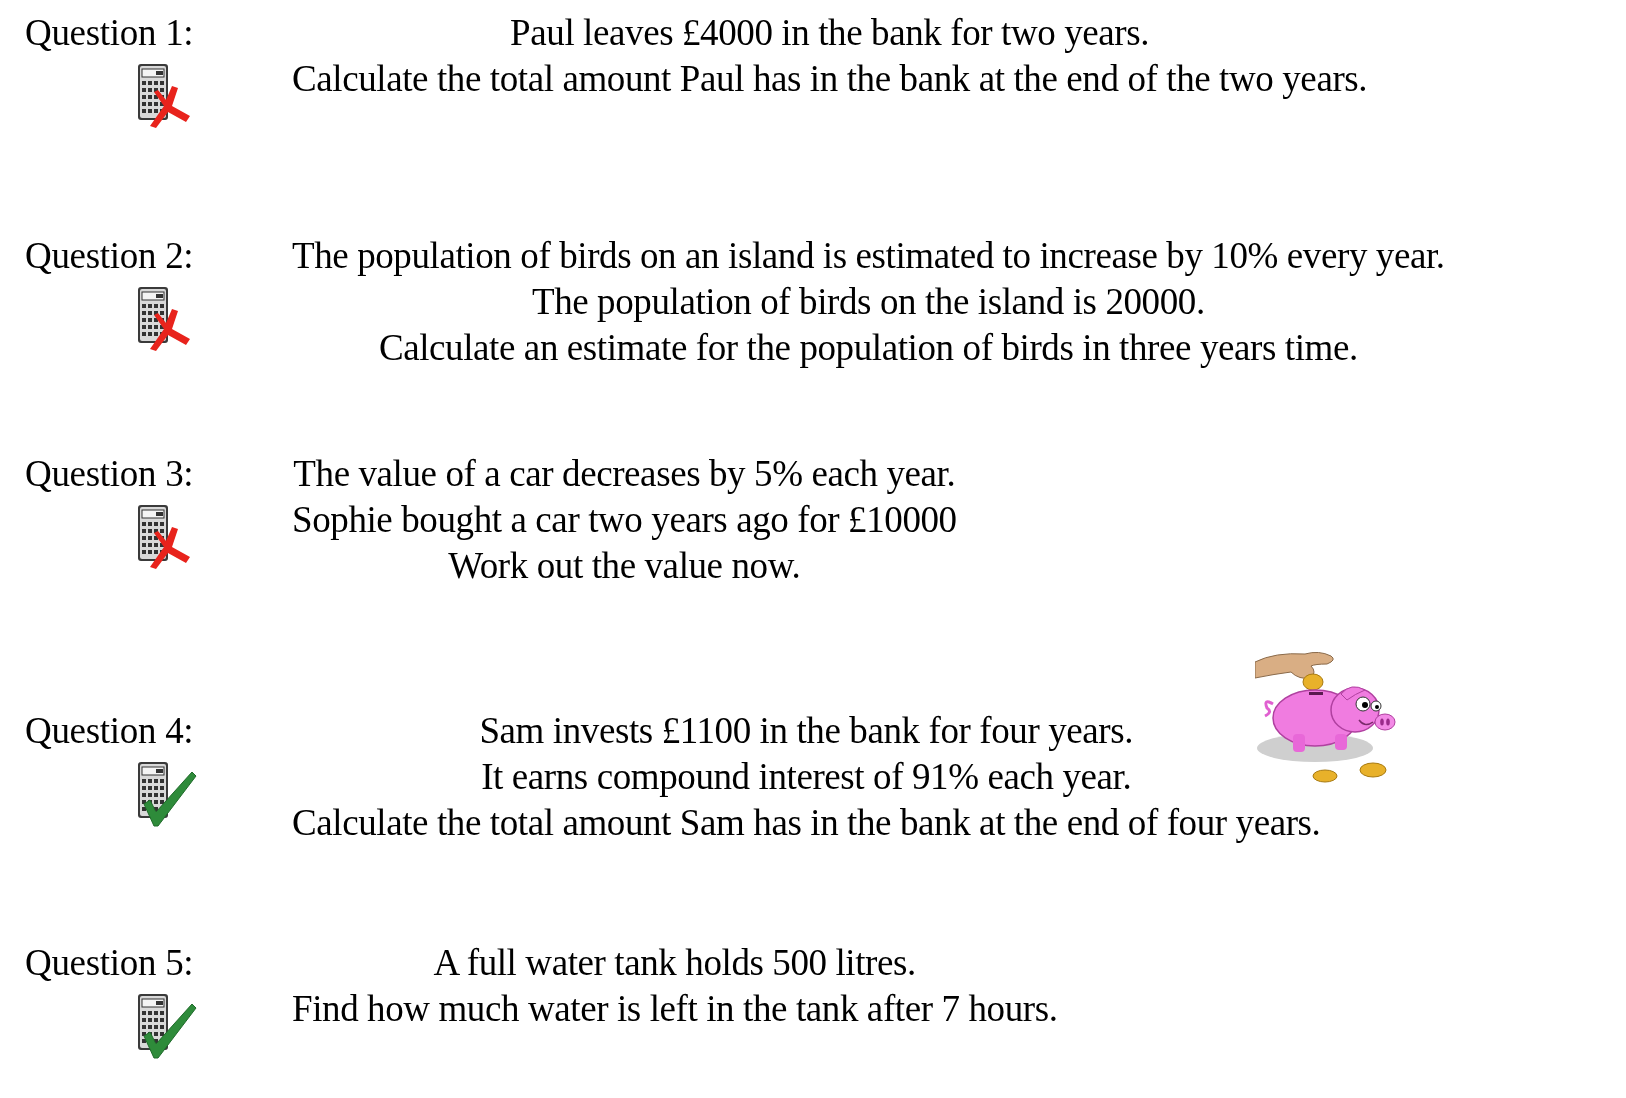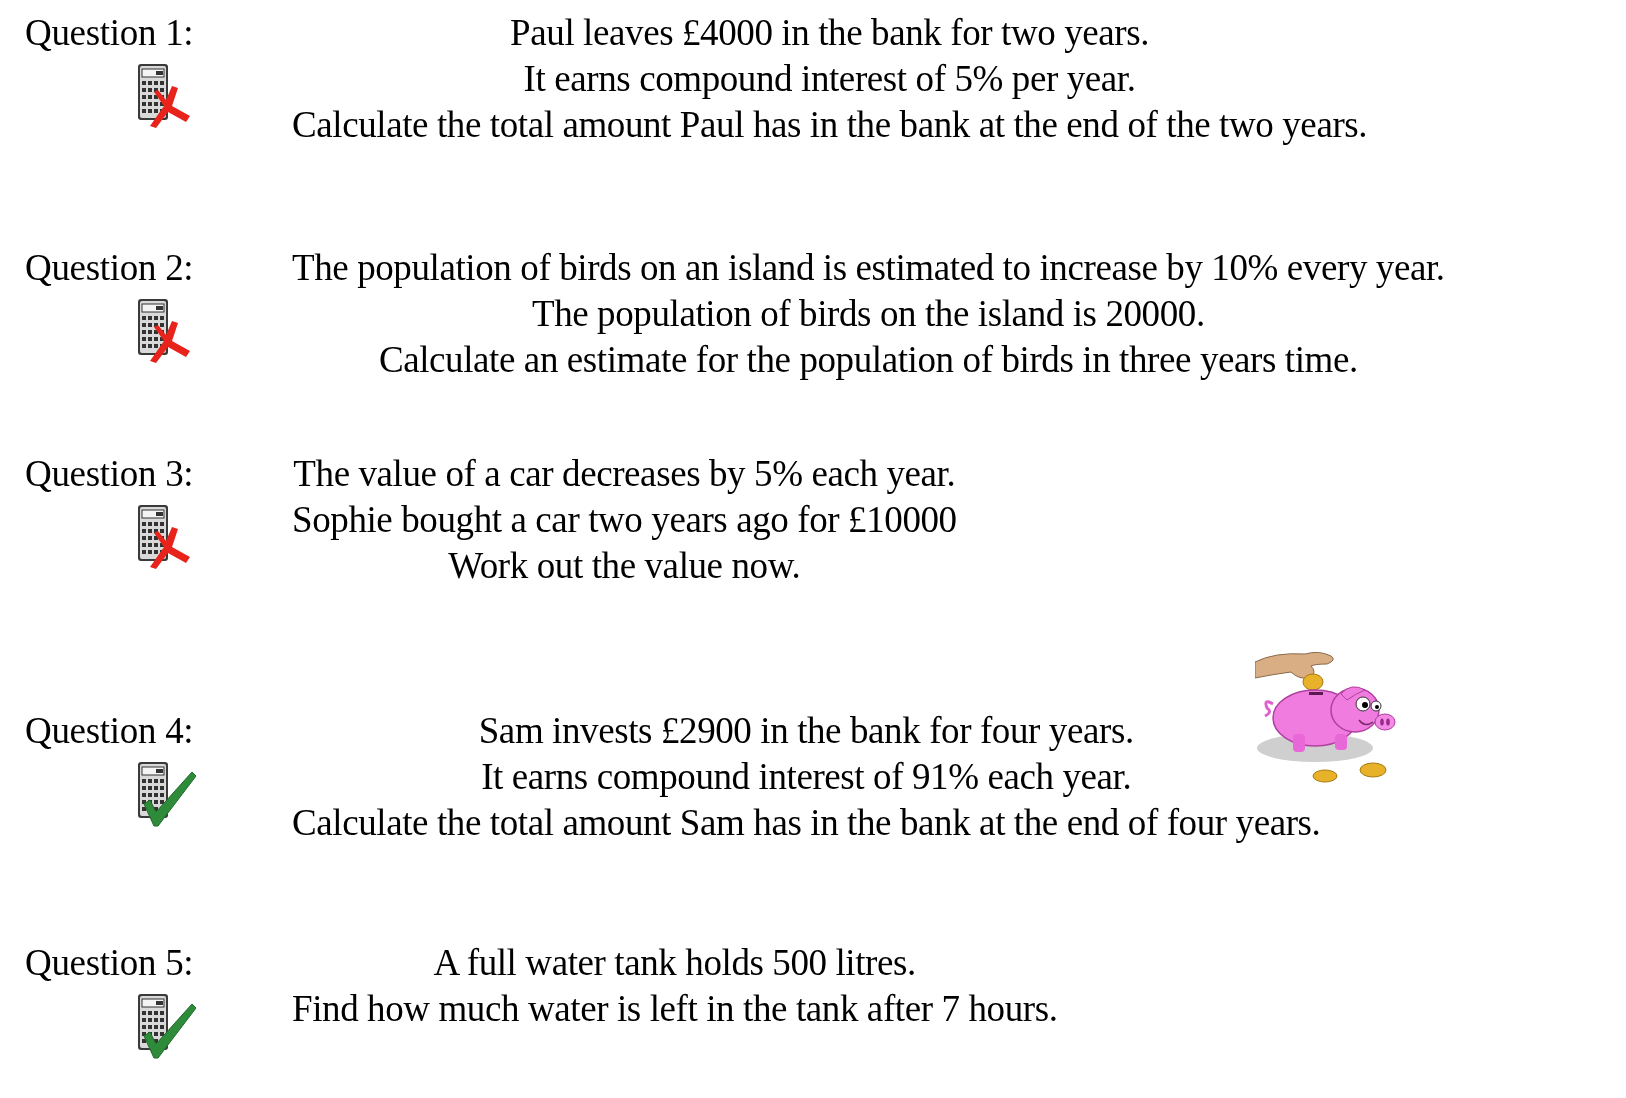--- a/index.html
+++ b/index.html
@@ -93,26 +93,25 @@
 </svg>
 
 <div class="question" style="top:10px">
   <div class="q-label">Question 1:</div>
   <svg class="calc-icon" viewBox="0 0 66 70">
     <use href="#calc"></use>
     <path d="M18 30 L28 44 L14 64 L20 66 L32 50 L50 60 L54 54 L36 44 L42 26 L36 24 L30 38 L22 28 Z" fill="#e8231c"></path>
   </svg>
   <div class="q-lines">
     <div class="q-line">Paul leaves £4000 in the bank for two years.</div>
-    <div class="q-line">It earns compound interest of 5% per year.</div>
     <div class="q-line">Calculate the total amount Paul has in the bank at the end of the two years.</div>
   </div>
 </div>
 
-<div class="question" style="top:245px">
+<div class="question" style="top:233px">
   <div class="q-label">Question 2:</div>
   <svg class="calc-icon" viewBox="0 0 66 70">
     <use href="#calc"></use>
     <path d="M18 30 L28 44 L14 64 L20 66 L32 50 L50 60 L54 54 L36 44 L42 26 L36 24 L30 38 L22 28 Z" fill="#e8231c"></path>
   </svg>
   <div class="q-lines">
     <div class="q-line">The population of birds on an island is estimated to increase by 10% every year.</div>
     <div class="q-line">The population of birds on the island is 20000.</div>
     <div class="q-line">Calculate an estimate for the population of birds in three years time.</div>
   </div>
@@ -131,21 +130,21 @@
   </div>
 </div>
 
 <div class="question" style="top:708px">
   <div class="q-label">Question 4:</div>
   <svg class="calc-icon" viewBox="0 0 66 70">
     <use href="#calc"></use>
     <path d="M8 44 L14 40 L20 52 L56 12 L60 16 L22 66 L18 66 Z" fill="#2e8b3a" stroke="#1f6a2a" stroke-width="1"></path>
   </svg>
   <div class="q-lines">
-    <div class="q-line">Sam invests £2900 in the bank for four years.</div>
+    <div class="q-line">Sam invests £1100 in the bank for four years.</div>
     <div class="q-line">It earns compound interest of 91% each year.</div>
     <div class="q-line">Calculate the total amount Sam has in the bank at the end of four years.</div>
   </div>
 </div>
 
 <div class="question" style="top:940px">
   <div class="q-label">Question 5:</div>
   <svg class="calc-icon" viewBox="0 0 66 70">
     <use href="#calc"></use>
     <path d="M8 44 L14 40 L20 52 L56 12 L60 16 L22 66 L18 66 Z" fill="#2e8b3a" stroke="#1f6a2a" stroke-width="1"></path>

